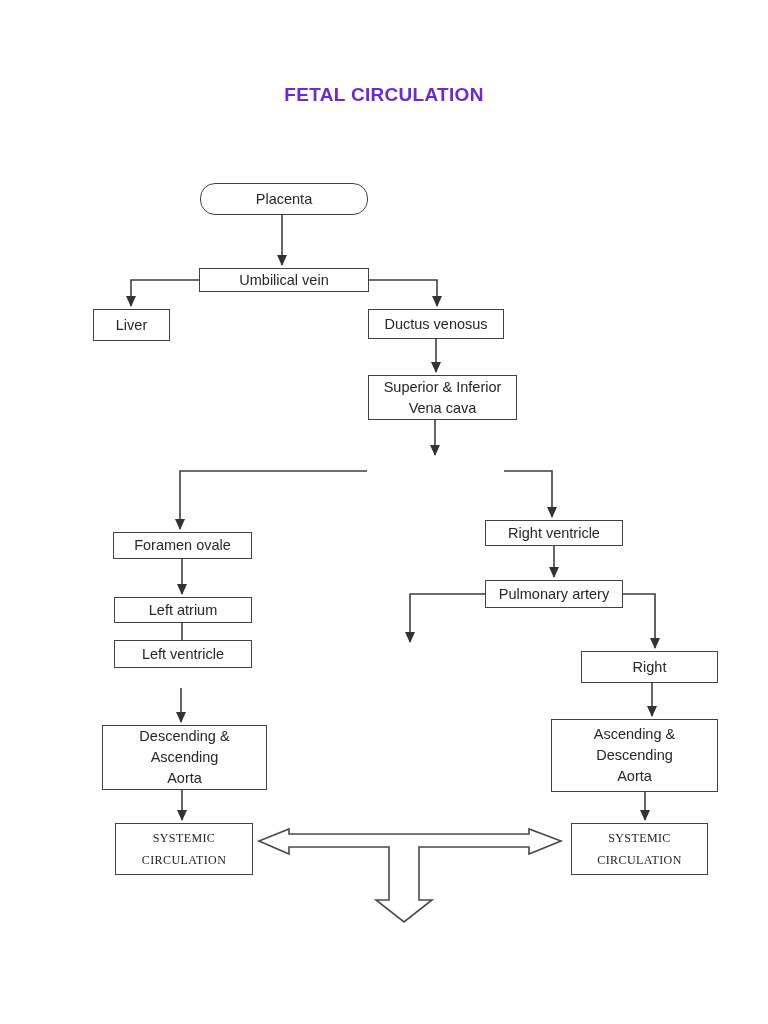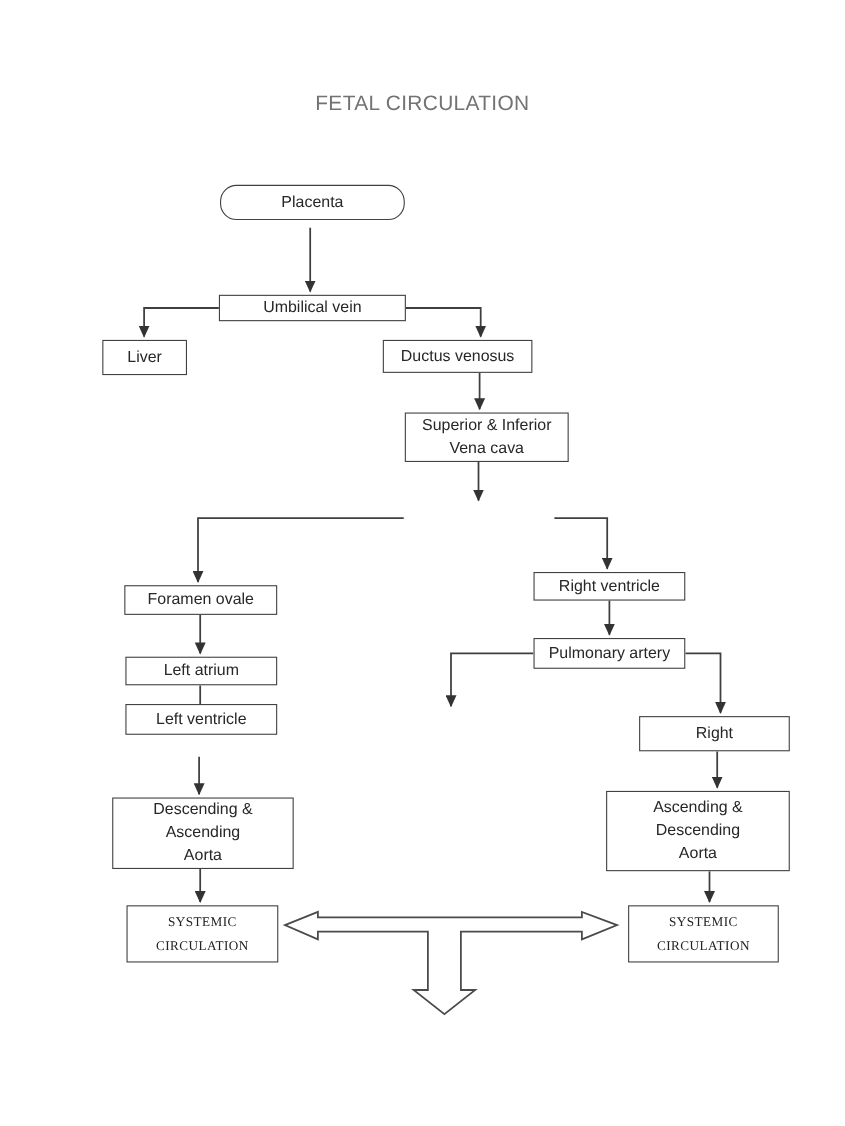--- a/index.html
+++ b/index.html
@@ -3,22 +3,22 @@
 <meta charset="utf-8">
 <style>
   html,body { margin:0; padding:0; background:#ffffff; }
   #page {
     position:relative; width:768px; height:1024px;
     background:#ffffff; overflow:hidden;
     font-family:"Liberation Sans", sans-serif;
   }
   #title {
     position:absolute; left:0; top:84px; width:768px;
-    text-align:center; font-size:19px; font-weight:normal;
-    letter-spacing:0.3px; color:#737373;
+    text-align:center; font-size:19px; font-weight:bold;
+    letter-spacing:0.3px; color:#6d28d9;
   }
   .node {
     position:absolute; box-sizing:border-box;
     background:#ffffff; border:1.5px solid #414141;
     display:flex; align-items:center; justify-content:center;
     text-align:center; color:#272727; font-size:14.5px;
     line-height:21px; white-space:pre-line;
   }
   .node.serif {
     font-family:"Liberation Serif", serif;
@@ -61,27 +61,27 @@
     <polyline points="485,594 410,594 410,642" marker-end="url(#ah)"></polyline>
     <polyline points="623,594 655,594 655,648" marker-end="url(#ah)"></polyline>
     <line x1="652" y1="683" x2="652" y2="716" marker-end="url(#ah)"></line>
     <line x1="645" y1="792" x2="645" y2="820" marker-end="url(#ah)"></line>
 
     <path class="flow-arrow" d="M259,841 L289,829 L289,834 L529,834 L529,829 L561,841 L529,854 L529,847
              L419,847 L419,900 L432,900 L404,922 L376,900 L389,900 L389,847
              L289,847 L289,854 Z"></path>
   </svg>
 
-  <div class="node" style="left:200px; top:168px; width:168px; height:32px;border-radius:15px;">Placenta</div>
+  <div class="node" style="left:200px; top:183px; width:168px; height:32px;border-radius:15px;">Placenta</div>
 
   <div class="node" style="left:199px; top:268px; width:170px; height:24px;">Umbilical vein</div>
 
   <div class="node" style="left:93px; top:309px; width:77px; height:32px;">Liver</div>
 
-  <div class="node" style="left:348px; top:309px; width:136px; height:30px;">Ductus venosus</div>
+  <div class="node" style="left:368px; top:309px; width:136px; height:30px;">Ductus venosus</div>
 
   <div class="node" style="left:368px; top:375px; width:149px; height:45px;">Superior &amp; Inferior
 Vena cava</div>
 
 
   <div class="node" style="left:113px; top:532px; width:139px; height:27px;">Foramen ovale</div>
 
   <div class="node" style="left:114px; top:597px; width:138px; height:26px;">Left atrium</div>
 
   <div class="node" style="left:114px; top:640px; width:138px; height:28px;">Left ventricle</div>

